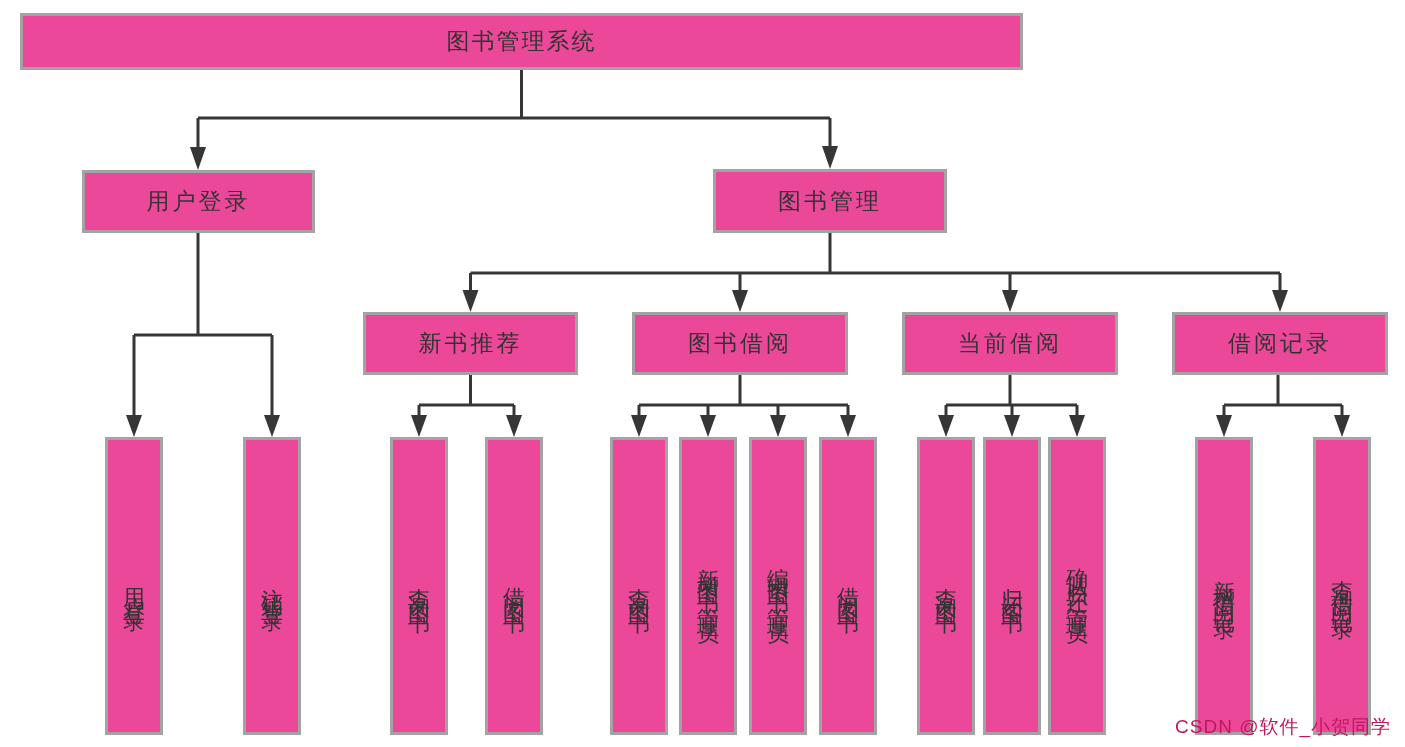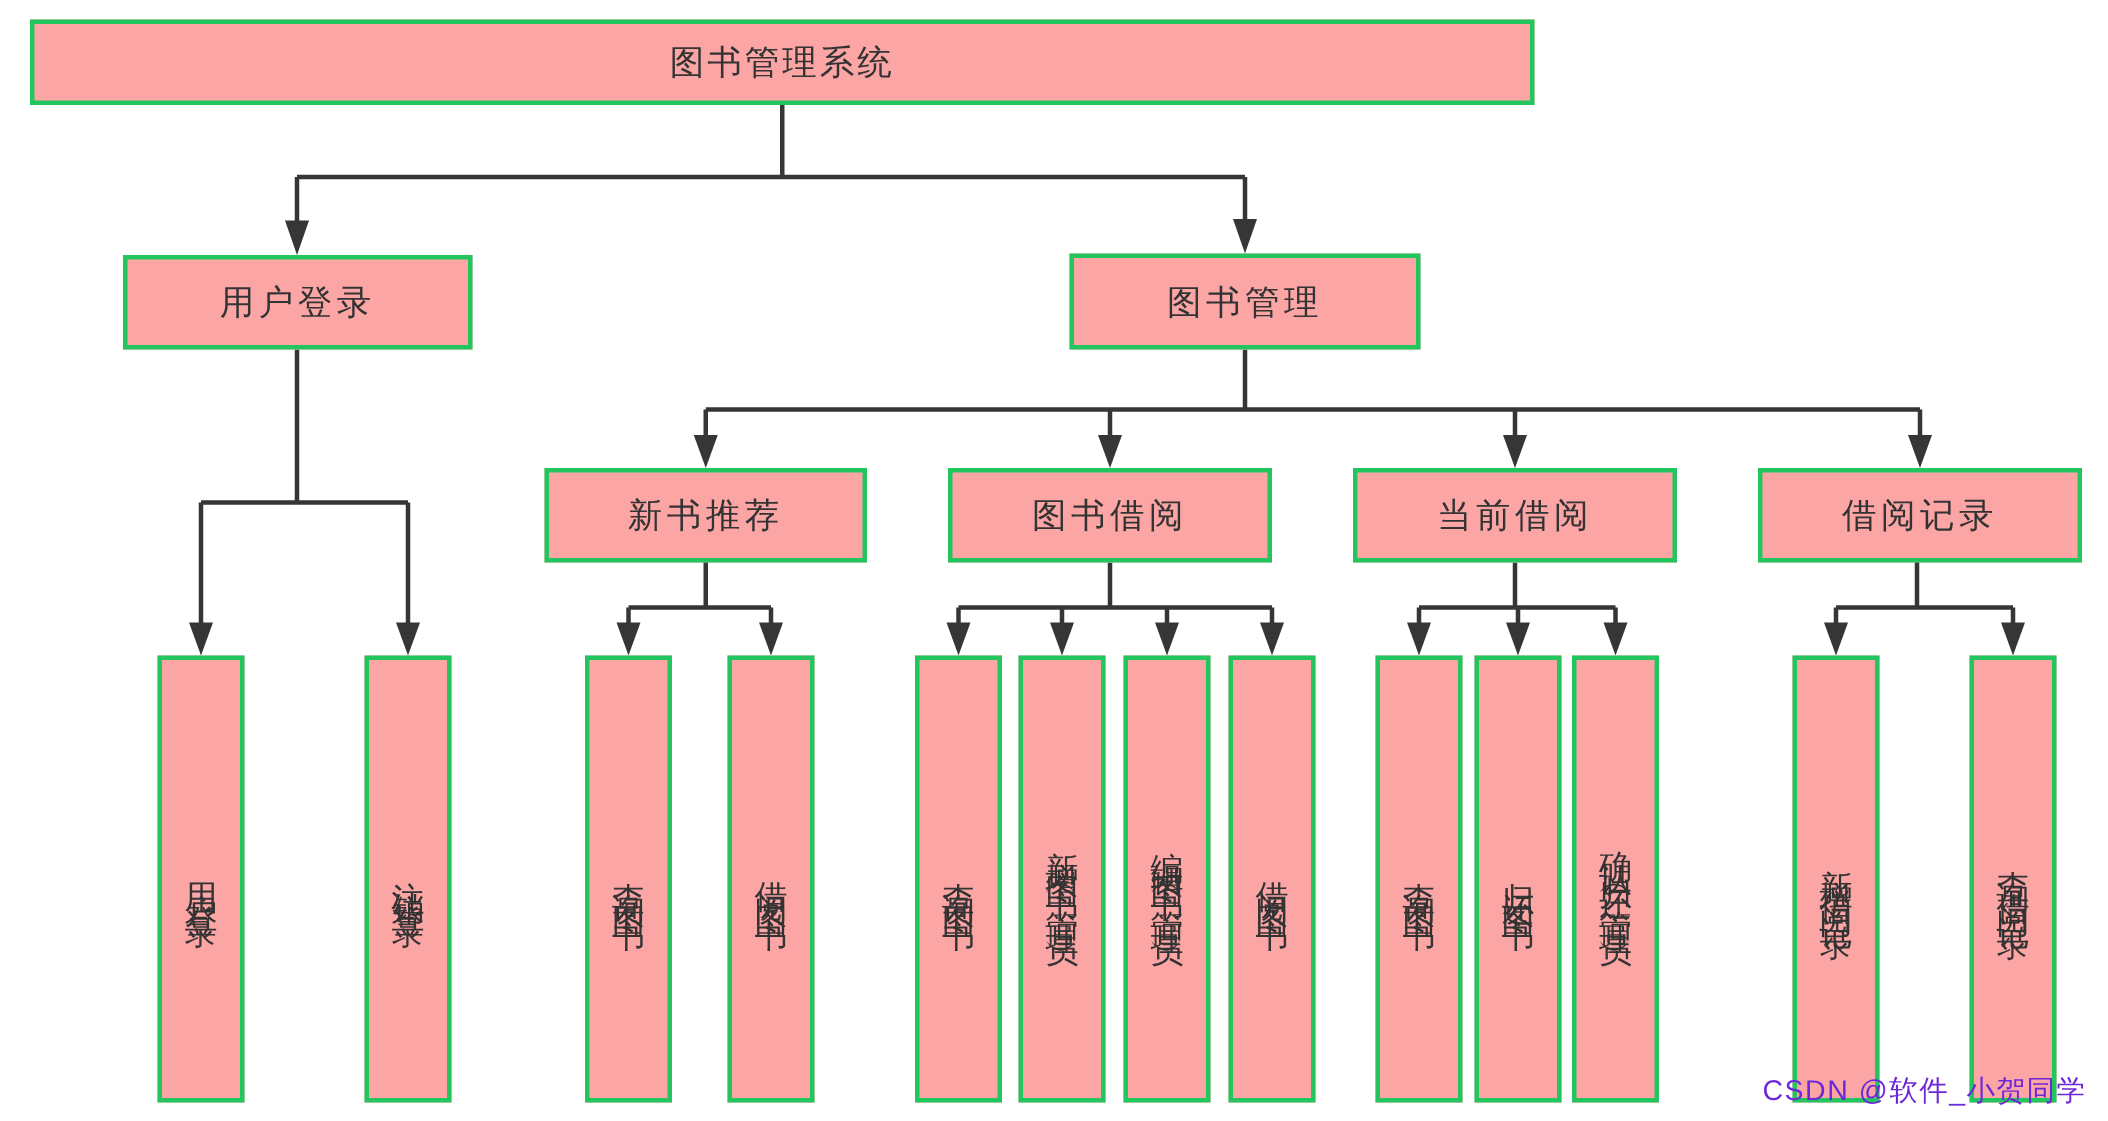--- a/index.html
+++ b/index.html
@@ -18,22 +18,22 @@
   svg.connectors {
     position: absolute;
     left: 0; top: 0;
     width: 1405px;
     height: 747px;
     pointer-events: none;
   }
   .box {
     position: absolute;
     box-sizing: border-box;
-    border: 3px solid #22c55e;
-    background: #fca5a5;
+    border: 3px solid #a3a3a3;
+    background: #ec4899;
     display: flex;
     align-items: center;
     justify-content: center;
     color: #333333;
     text-align: center;
   }
   .box.h-label {
     font-size: 23px;
     letter-spacing: 3px;
     white-space: nowrap;
@@ -50,21 +50,21 @@
     text-orientation: mixed;
     font-size: 22px;
     letter-spacing: 8px;
     line-height: 1;
   }
   .watermark {
     position: absolute;
     right: 14px;
     bottom: 7px;
     font-size: 19px;
-    color: #6d28d9;
+    color: #be185d;
     letter-spacing: 1px;
     white-space: nowrap;
     z-index: 5;
     margin-top: 21px;
   }
 </style>
 </head>
 <body>
 
 <div class="canvas">

